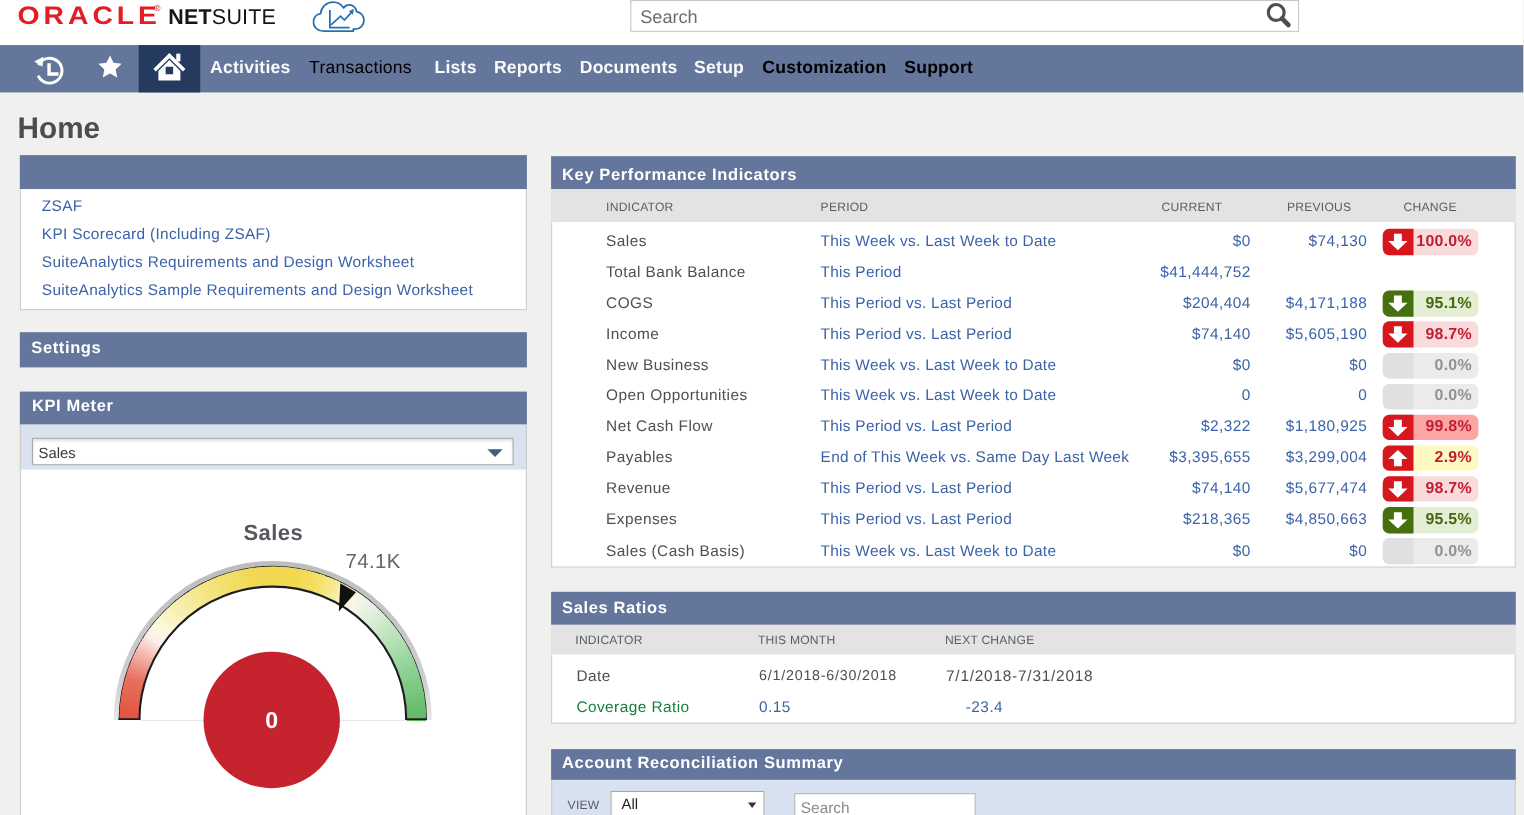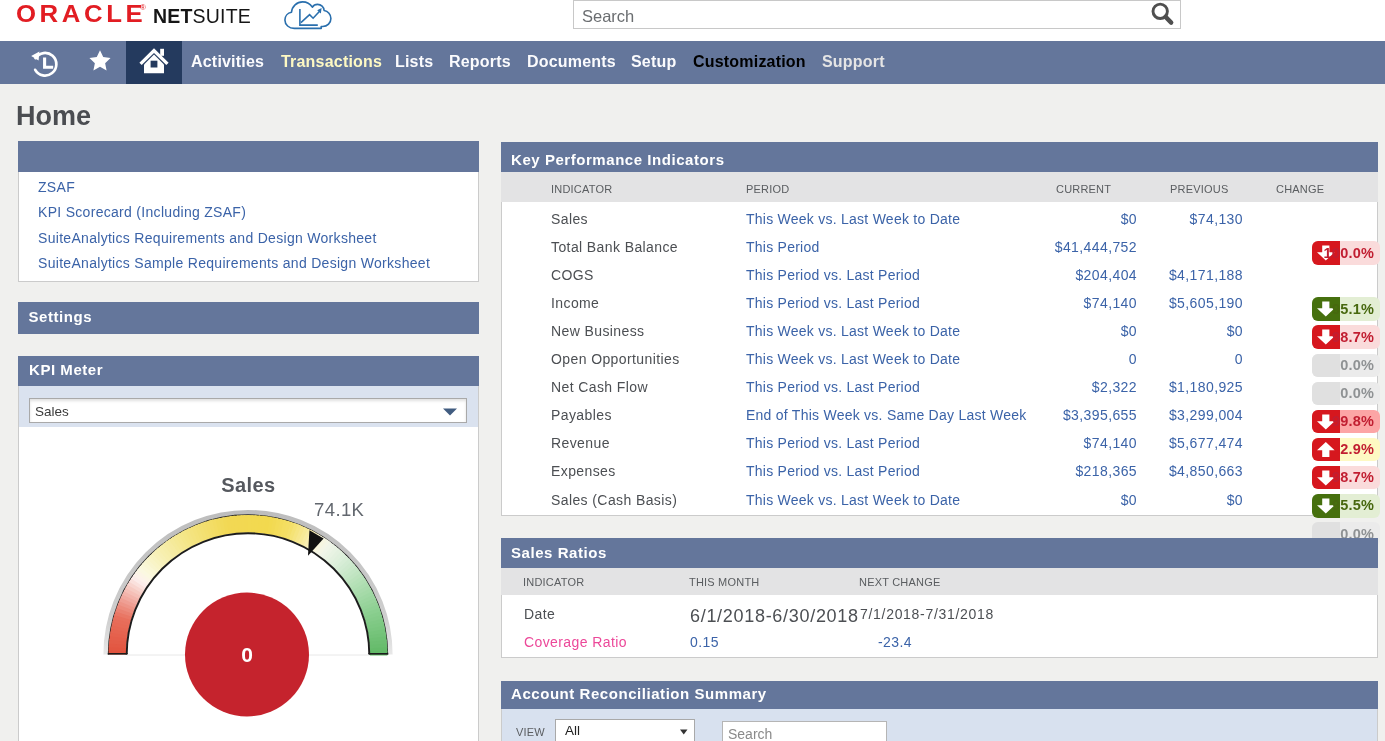--- a/index.html
+++ b/index.html
@@ -6,21 +6,21 @@
 body { font-family:"Liberation Sans", sans-serif; background:#f0f0ee; position:relative; }
 .abs { position:absolute; }
 .slate { background:#64769b;padding-left:46px; }
 .ph { position:absolute; color:#fff; font-weight:bold; font-size:15px; letter-spacing:0.55px; }
 a, .lnk { color:#3b63a8; text-decoration:none; }
 .krow { position:absolute; left:0; width:877px; height:28px; }
 .krow .c1 { position:absolute; left:50px; top:4.5px; font-size:14px; color:#4c4f53; letter-spacing:0.4px; }
 .krow .c2 { position:absolute; left:245px; top:4.5px; font-size:14px; color:#3b63a8; letter-spacing:0.25px; }
 .krow .c3 { position:absolute; right:241px; top:4.5px; font-size:14px; color:#3b63a8; letter-spacing:0.4px; }
 .krow .c4 { position:absolute; right:135px; top:4.5px; font-size:14px; color:#3b63a8; letter-spacing:0.4px; }
-.badge { position:absolute; left:811px; top:2.2px; width:68px; height:23.5px; border-radius:6px;margin-top:33px; }
+.badge { position:absolute; left:756px; top:2.2px; width:87px; height:23.5px; border-radius:6px; }
 .bicon { position:absolute; left:0; top:0; width:27.5px; height:23.5px; border-radius:6px 0 0 6px; }
 .bpct { position:absolute; right:6px; top:3.4px; font-size:14.5px; font-weight:bold; letter-spacing:0.2px; }
 .colhdr { font-size:11px; color:#5a5d60; letter-spacing:0.2px; }
 </style></head>
 <body>
 
 <div class="abs" style="left:0;top:0;width:1385px;height:41px;background:#fff;">
   <div class="abs" style="left:16px;top:1px;font-size:23px;font-weight:bold;color:#e21d23;letter-spacing:3.2px;transform:scaleX(1.12);transform-origin:left;">ORACLE</div>
   <div class="abs" style="left:140px;top:3px;font-size:8px;color:#e21d23;">®</div>
   <div class="abs" style="left:153px;top:5px;font-size:19.5px;color:#161616;letter-spacing:0.2px;"><b>NET</b>SUITE</div>
@@ -52,27 +52,27 @@
 <polygon points="15,0.5 19.4,9.7 29.4,11 22,18 24,28 15,23 6,28 8,18 0.6,11 10.6,9.7" fill="#fff"></polygon>
 </svg>
   <div class="abs" style="left:126px;top:0;width:56px;height:43px;background:#243a5e;"></div>
   <svg width="32" height="32" viewBox="0 0 32 32" style="position:absolute;left:138px;top:5px">
 <rect x="22.2" y="2.8" width="3.8" height="7" fill="#fff"></rect>
 <path d="M16 2.2 L1.4 16.8 L3.7 19.1 L16 6.9 L28.3 19.1 L30.6 16.8 Z" fill="#fff"></path>
 <path d="M16 8.6 L6 18.6 V27.2 H26 V18.6 Z" fill="#fff"></path>
 <rect x="12.6" y="14.7" width="6.8" height="6.8" fill="#243a5e"></rect>
 </svg>
   <div class="abs" style="left:191px;top:12px;font-size:16px;font-weight:bold;color:#fbfbfd;letter-spacing:0.2px;">Activities</div>
-  <div class="abs" style="left:281px;top:12px;font-size:16px;font-weight:bold;color:#fef9c3;letter-spacing:0.2px;">Transactions</div>
+  <div class="abs" style="left:281px;top:12px;font-size:16px;font-weight:normal;color:#000000;letter-spacing:0.2px;">Transactions</div>
   <div class="abs" style="left:395px;top:12px;font-size:16px;font-weight:bold;color:#fbfbfd;letter-spacing:0.2px;">Lists</div>
   <div class="abs" style="left:449px;top:12px;font-size:16px;font-weight:bold;color:#fbfbfd;letter-spacing:0.2px;">Reports</div>
   <div class="abs" style="left:527px;top:12px;font-size:16px;font-weight:bold;color:#fbfbfd;letter-spacing:0.2px;">Documents</div>
   <div class="abs" style="left:631px;top:12px;font-size:16px;font-weight:bold;color:#fbfbfd;letter-spacing:0.2px;">Setup</div>
   <div class="abs" style="left:693px;top:12px;font-size:16px;font-weight:bold;color:#000000;letter-spacing:0.2px;">Customization</div>
-  <div class="abs" style="left:822px;top:12px;font-size:16px;font-weight:bold;color:#e5e5e5;letter-spacing:0.2px;">Support</div>
+  <div class="abs" style="left:822px;top:12px;font-size:16px;font-weight:bold;color:#000000;letter-spacing:0.2px;">Support</div>
 </div>
 
 <div class="abs" style="left:16px;top:101px;font-size:27px;font-weight:bold;color:#4b4d51;">Home</div>
 
 <div class="abs slate" style="left:18px;top:141px;width:461px;height:31px;"></div>
 <div class="ph" style="left:29px;top:150px;margin-top:30px;">Shortcuts</div>
 <div class="abs" style="left:18px;top:172px;width:461px;height:110px;background:#fff;border:1px solid #cbcbcb;border-top:none;">
   <div class="lnk" style="position:absolute;left:19px;top:6.5px;font-size:14px;letter-spacing:0.3px;">ZSAF</div>
   <div class="lnk" style="position:absolute;left:19px;top:32px;font-size:14px;letter-spacing:0.3px;">KPI Scorecard (Including ZSAF)</div>
   <div class="lnk" style="position:absolute;left:19px;top:57.5px;font-size:14px;letter-spacing:0.3px;">SuiteAnalytics Requirements and Design Worksheet</div>
@@ -382,23 +382,23 @@
 
 <div class="abs slate" style="left:501px;top:538px;width:877px;height:30px;"></div>
 <div class="ph" style="left:511px;top:543.5px;">Sales Ratios</div>
 <div class="abs" style="left:501px;top:568px;width:877px;height:27px;background:#e3e3e4;">
   <div class="colhdr" style="position:absolute;left:22px;top:8px;">INDICATOR</div>
   <div class="colhdr" style="position:absolute;left:188px;top:8px;">THIS MONTH</div>
   <div class="colhdr" style="position:absolute;left:358px;top:8px;">NEXT CHANGE</div>
 </div>
 <div class="abs" style="left:501px;top:595px;width:877px;height:63px;background:#fff;border:1px solid #cbcbcb;border-top:none;">
   <div style="position:absolute;left:22px;top:11px;font-size:14px;color:#4c4f53;letter-spacing:0.4px;">Date</div>
-  <div style="position:absolute;left:188px;top:11px;font-size:18px;color:#4c4f53;letter-spacing:0.7px;">6/1/2018-6/30/2018</div>
+  <div style="position:absolute;left:188px;top:11px;font-size:13px;color:#4c4f53;letter-spacing:0.7px;">6/1/2018-6/30/2018</div>
   <div style="position:absolute;left:358px;top:11px;font-size:14px;color:#4c4f53;letter-spacing:0.7px;">7/1/2018-7/31/2018</div>
-  <div style="position:absolute;left:22px;top:39px;font-size:14px;color:#ec4899;letter-spacing:0.4px;">Coverage Ratio</div>
+  <div style="position:absolute;left:22px;top:39px;font-size:14px;color:#15803d;letter-spacing:0.4px;">Coverage Ratio</div>
   <div class="lnk" style="position:absolute;left:188px;top:39px;font-size:14px;letter-spacing:0.4px;">0.15</div>
   <div class="lnk" style="position:absolute;left:376px;top:39px;font-size:14px;letter-spacing:0.4px;">-23.4</div>
 </div>
 
 <div class="abs slate" style="left:501px;top:681px;width:877px;height:28px;"></div>
 <div class="ph" style="left:511px;top:684.5px;">Account Reconciliation Summary</div>
 <div class="abs" style="left:501px;top:709px;width:877px;height:32px;background:#d8e1ef;border-left:1px solid #cbcbcb;border-right:1px solid #cbcbcb;">
   <div class="colhdr" style="position:absolute;left:14px;top:17px;">VIEW</div>
   <div style="position:absolute;left:53px;top:10px;width:140px;height:25px;background:#fff;border:1px solid #a9a9a9;">
     <div style="position:absolute;left:9px;top:3px;font-size:13.5px;color:#222;">All</div>

